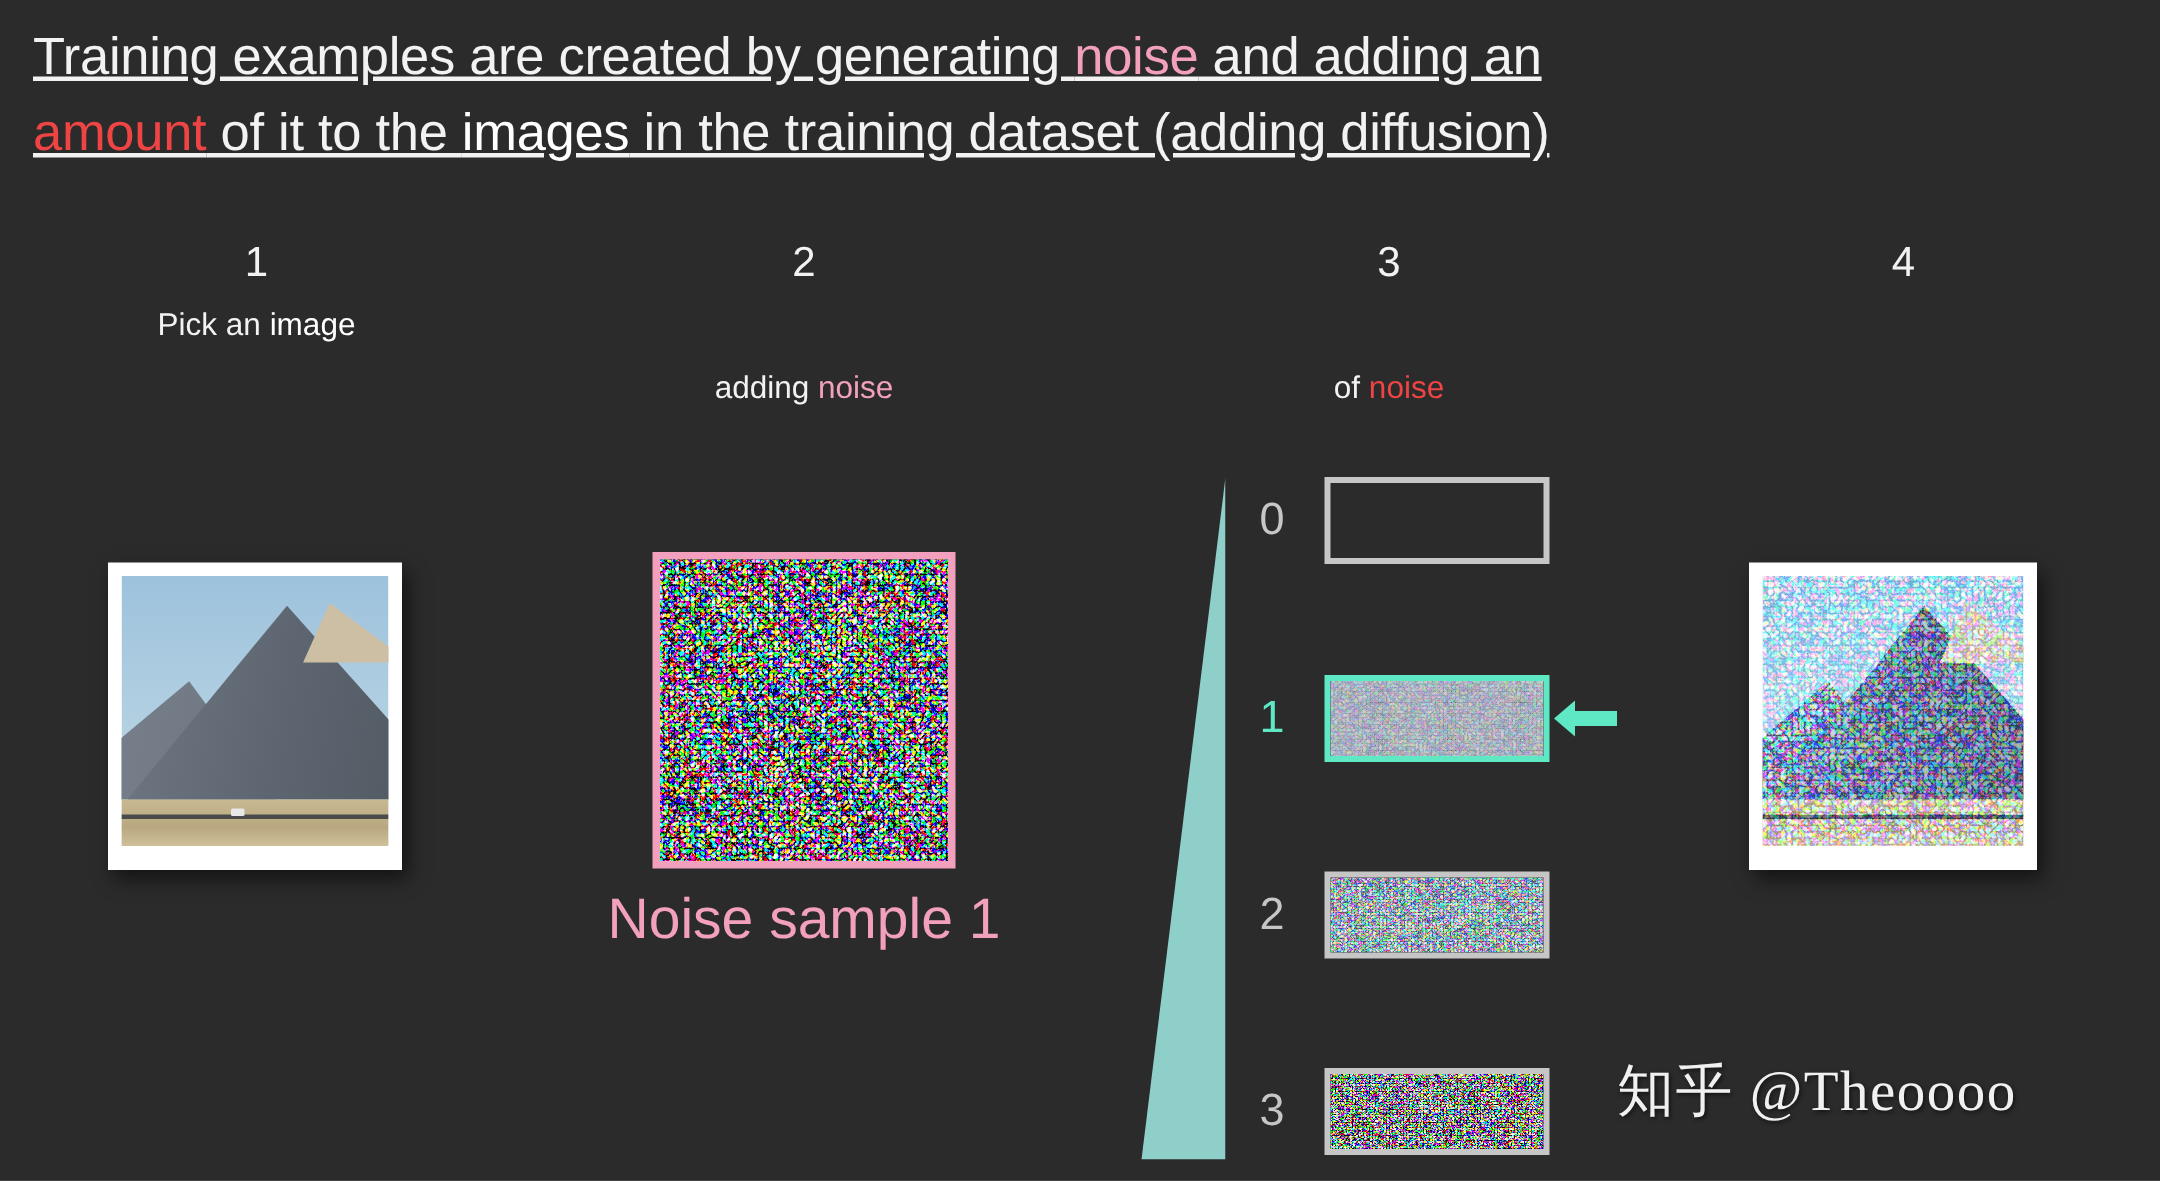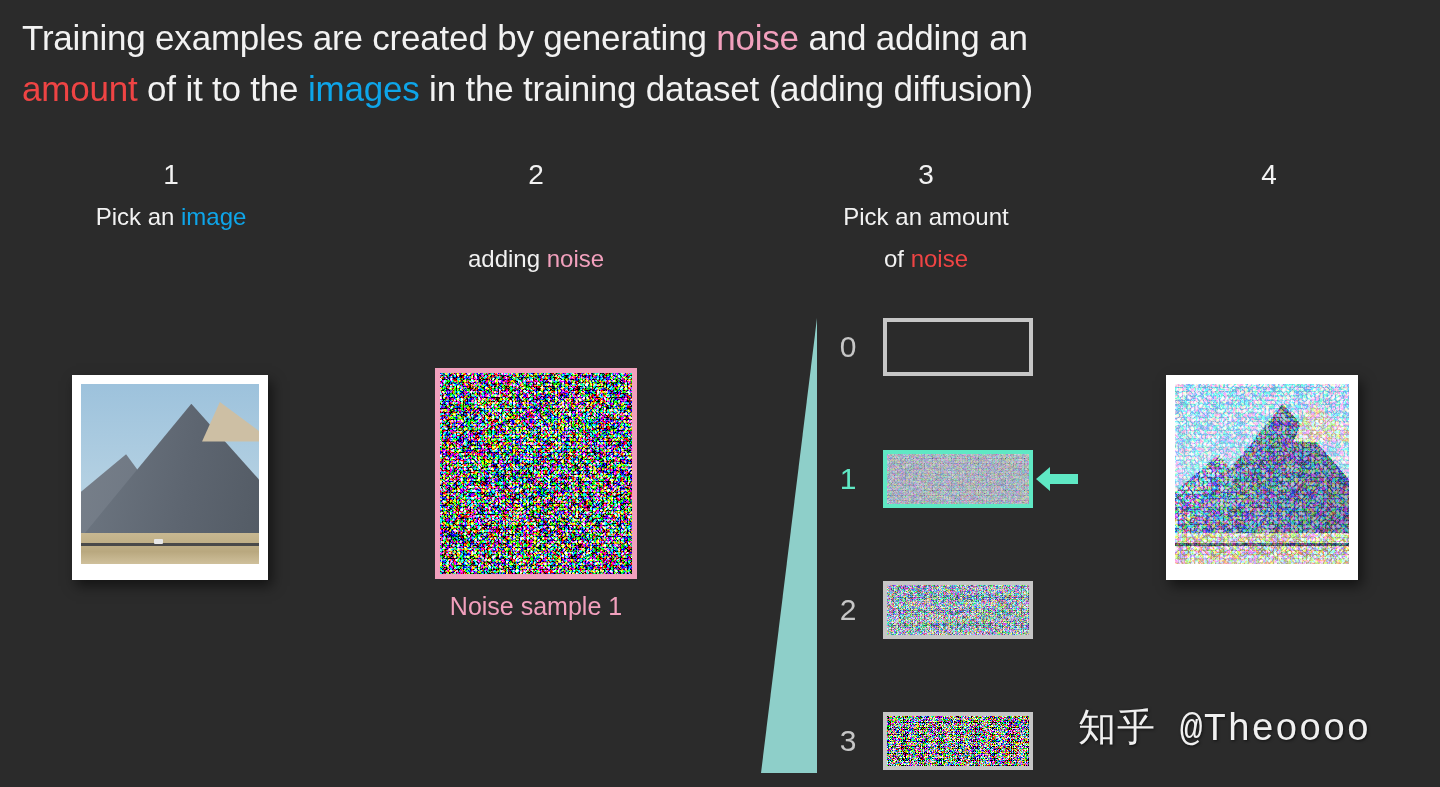--- a/index.html
+++ b/index.html
@@ -20,37 +20,38 @@
   .title {
     position: absolute;
     left: 22px;
     top: 12px;
     width: 1400px;
     font-size: 35px;
     line-height: 51px;
     letter-spacing: -0.2px;
     color: #f2f2f2;
     font-weight: 400;
+    text-decoration: underline;
   }
   .kw-noise   { color: #f2a0bd; }
   .kw-amount  { color: #ef4444; }
-  .kw-image   { color: #0ea5e9; }
+  .kw-image   { color: #ffffff; }
 
   
   .col {
     position: absolute;
     text-align: center;
   }
   .col-num {
     font-size: 28px;
     line-height: 34px;
     color: #f2f2f2;
   }
   .col-desc {
-    font-size: 24px;
+    font-size: 21px;
     line-height: 42px;
     color: #f2f2f2;
     margin-top: 4px;
   }
 
   #col1 { left:  40px; top: 158px; width: 262px; }
   #col2 { left: 400px; top: 158px; width: 272px; }
   #col3 { left: 790px; top: 158px; width: 272px; }
   #col4 { left: 1140px; top: 158px; width: 258px; }
 
@@ -121,21 +122,21 @@
     box-sizing: border-box;
     border: 5px solid #f2a0bd;
   }
   .noise-fill { width: 100%; height: 100%; display: block; }
 
   #noise-caption {
     position: absolute;
     left: 400px; top: 592px;
     width: 272px;
     text-align: center;
-    font-size: 25px;
+    font-size: 38px;
     color: #f2a0bd;
   }
 
   
   #ladder-triangle {
     position: absolute;
     left: 755px; top: 318px;
     width: 62px; height: 455px;
   }
   .ladder-row {
@@ -185,21 +186,21 @@
   }
 
   
   #watermark {
     position: absolute;
     left: 1078px; top: 702px;
     font-size: 38px;
     color: #f0f0f0;
     letter-spacing: 1px;
     text-shadow: 1px 1px 3px rgba(0,0,0,0.6);
-    font-family: Liberation Mono, monospace;
+    font-family: Liberation Serif, serif;
   }
 </style>
 </head>
 <body>
 
 <div class="title">
   <span>Training examples are created by generating </span><span class="kw-noise">noise</span><span> and adding an</span><br>
   <span class="kw-amount">amount</span><span> of it to the </span><span class="kw-image">images</span><span> in the training dataset (adding diffusion)</span>
 </div>
 
@@ -208,21 +209,21 @@
   <div class="col-desc"><span>Pick an </span><span class="kw-image">image</span></div>
 </div>
 
 <div class="col" id="col2">
   <div class="col-num">2</div>
   <div class="col-desc"><br><span>adding </span><span class="kw-noise">noise</span></div>
 </div>
 
 <div class="col" id="col3">
   <div class="col-num">3</div>
-  <div class="col-desc"><span>Pick an amount</span><br><span>of </span><span class="kw-amount">noise</span></div>
+  <div class="col-desc"><br><span>of </span><span class="kw-amount">noise</span></div>
 </div>
 
 <div class="col" id="col4">
   <div class="col-num">4</div>
 </div>
 
 <div class="polaroid" id="photo-pyramid">
   <div class="photo-inner">
     <div class="sky"></div>
     <div class="pyr-back"></div>

